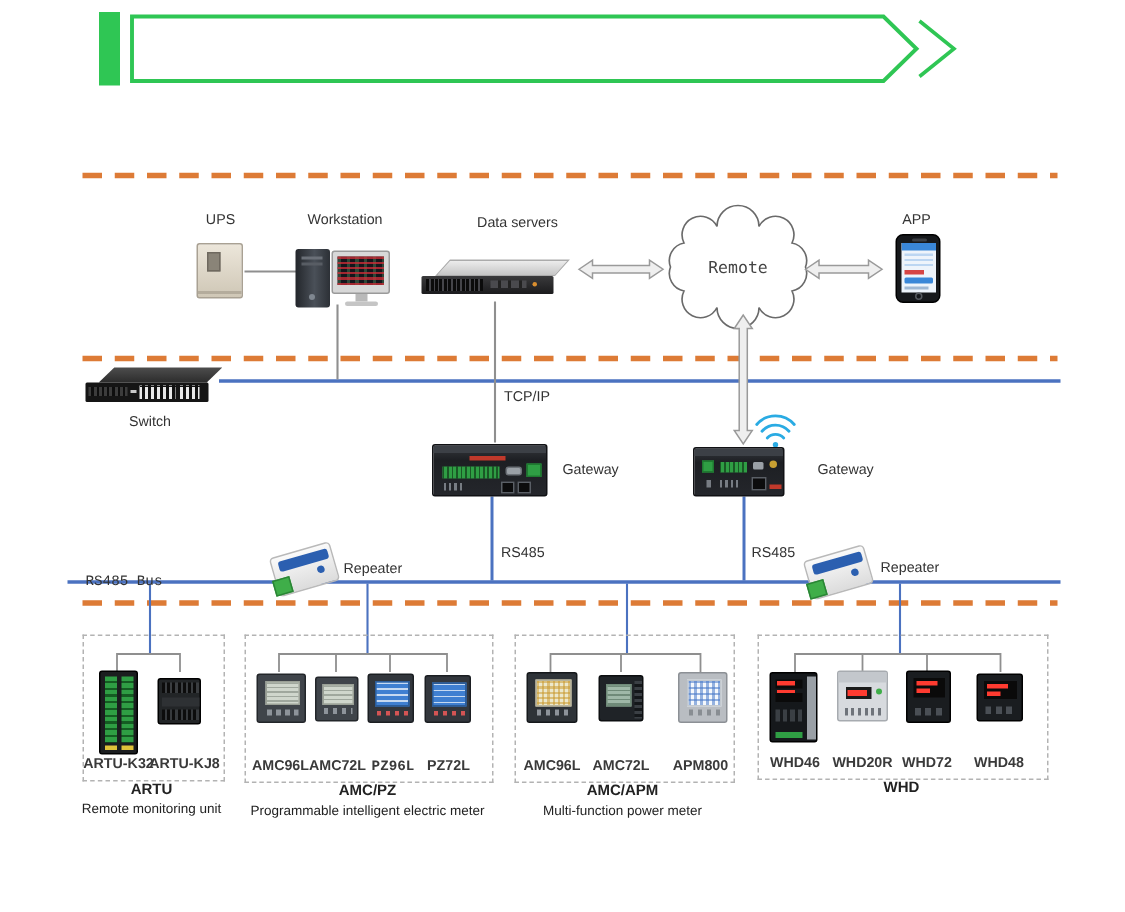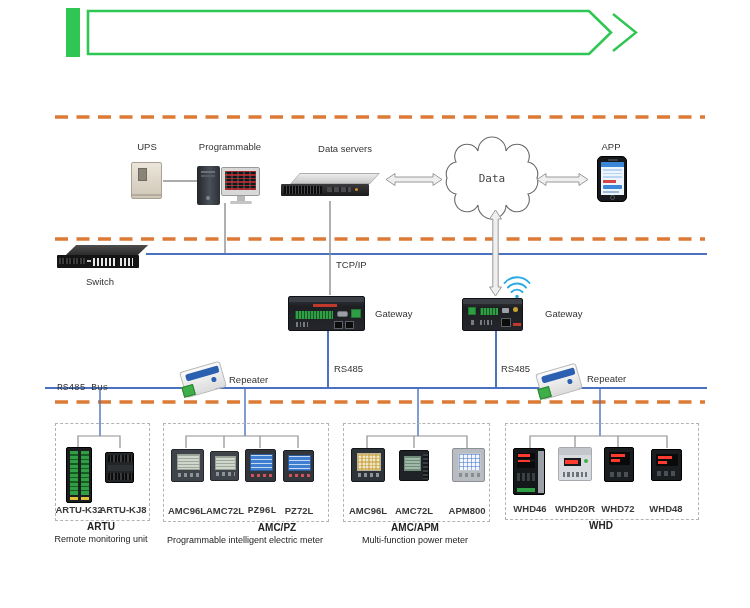--- a/index.html
+++ b/index.html
@@ -86,21 +86,21 @@
   </svg>
 
   <div class="abs" style="left:66px;top:8px;width:14px;height:49px;background:#2fc654;"></div>
 
   <div class="clabel" style="left:147px;top:141px;">UPS</div>
   <div class="abs" style="left:131px;top:162px;width:31px;height:37px;background:linear-gradient(180deg,#ece6da,#cfc7b6);border:1px solid #a9a193;border-radius:2px;">
     <div class="abs" style="left:6px;top:5px;width:9px;height:13px;background:#8a8478;border:1px solid #6f695f;"></div>
     <div class="abs" style="left:0;bottom:2px;width:100%;height:2px;background:#b4ac9c;"></div>
   </div>
 
-  <div class="clabel" style="left:230px;top:141px;">Programmable</div>
+  <div class="clabel" style="left:230px;top:141px;">Workstation</div>
   <div class="abs" style="left:197px;top:164px;width:64px;height:42px;">
     <div class="abs" style="left:0;top:2px;width:23px;height:39px;background:linear-gradient(90deg,#23262b,#4a5058 55%,#2c3036);border-radius:2px;">
       <div class="abs" style="left:4px;top:5px;width:14px;height:2px;background:#6b7078;"></div>
       <div class="abs" style="left:4px;top:9px;width:14px;height:2px;background:#585d64;"></div>
       <div class="abs" style="left:9px;bottom:5px;width:4px;height:4px;background:#7f8790;border-radius:50%;"></div>
     </div>
     <div class="abs" style="left:24px;top:3px;width:39px;height:29px;background:#d8d8d8;border:1px solid #9a9a9a;border-radius:2px;">
       <div class="abs" style="left:3px;top:3px;right:3px;bottom:5px;background:#14161c;
            background-image:repeating-linear-gradient(180deg,rgba(210,45,55,.75) 0 1.5px,transparent 1.5px 3.5px),
                             repeating-linear-gradient(90deg,rgba(120,220,140,.25) 0 2px,transparent 2px 6px);"></div>
@@ -112,21 +112,21 @@
   <div class="clabel" style="left:333px;top:143px;padding-left:24px;">Data servers</div>
   <div class="abs" style="left:281px;top:171px;width:94px;height:29px;">
     <div class="abs" style="left:14px;top:2px;width:80px;height:11px;background:linear-gradient(180deg,#ececec,#c7c7c7);border:1px solid #ababab;transform:skewX(-42deg);"></div>
     <div class="abs" style="left:0;top:13px;width:88px;height:12px;background:linear-gradient(180deg,#3a3a3c,#1b1b1d);border-radius:1px;">
       <div class="abs" style="left:3px;top:2px;width:38px;height:8px;background:repeating-linear-gradient(90deg,#0b0b0b 0 2px,#45454a 2px 3px);"></div>
       <div class="abs" style="left:46px;top:3px;width:24px;height:5px;background:repeating-linear-gradient(90deg,#4a4a4e 0 5px,#222 5px 7px);"></div>
       <div class="abs" style="left:74px;top:4px;width:3px;height:3px;background:#d98e2f;border-radius:50%;"></div>
     </div>
   </div>
 
-  <div class="cloud-txt" style="left:492px;top:172px;">Data</div>
+  <div class="cloud-txt" style="left:492px;top:172px;">Remote</div>
 
   <div class="clabel" style="left:611px;top:141px;">APP</div>
   <div class="abs" style="left:597px;top:156px;width:30px;height:46px;background:#16181b;border:1px solid #000;border-radius:5px;">
     <div class="abs" style="left:10px;top:2px;width:10px;height:1.5px;background:#3c3f44;border-radius:1px;"></div>
     <div class="abs" style="left:2.5px;top:5px;width:23px;height:33px;background:#eef4fb;overflow:hidden;">
       <div class="abs" style="left:0;top:0;width:100%;height:5px;background:#3a87d8;"></div>
       <div class="abs" style="left:2px;top:7px;width:19px;height:9px;background:repeating-linear-gradient(180deg,#bcd6f2 0 1.5px,transparent 1.5px 3.5px);"></div>
       <div class="abs" style="left:2px;top:18px;width:13px;height:2.5px;background:#d64545;"></div>
       <div class="abs" style="left:2px;top:23px;width:19px;height:4px;background:#3a87d8;border-radius:1px;"></div>
       <div class="abs" style="left:2px;top:29px;width:16px;height:1.5px;background:#9fb8d4;"></div>
@@ -228,21 +228,21 @@
   </div>
   <div class="abs" style="left:283px;top:450px;width:31px;height:32px;background:#32363c;border:1px solid #1b1e22;border-radius:2px;">
     <div class="abs" style="left:4px;top:4px;width:23px;height:16px;background:#3f7fd1;border:1px solid #2b5c99;
          background-image:repeating-linear-gradient(180deg,rgba(255,255,255,.7) 0 1px,transparent 1px 4px);"></div>
     <div class="abs" style="left:5px;bottom:4px;width:21px;height:3px;background:repeating-linear-gradient(90deg,#d35454 0 3px,transparent 3px 6px);"></div>
   </div>
   <div class="devlbl" style="left:187px;top:505px;">AMC96L</div>
   <div class="devlbl" style="left:225px;top:505px;">AMC72L</div>
   <div class="devlbl" style="left:262px;top:505px;font-family:Liberation Mono, monospace;">PZ96L</div>
   <div class="devlbl" style="left:299px;top:505px;">PZ72L</div>
-  <div class="cap1" style="left:245px;top:522px;margin-left:32px;">AMC/PZ</div>
+  <div class="cap1" style="left:245px;top:522px;">AMC/PZ</div>
   <div class="cap2" style="left:245px;top:535px;">Programmable intelligent electric meter</div>
 
   <div class="gbox" style="left:343px;top:423px;width:145px;height:97px;"></div>
   <div class="abs" style="left:351px;top:448px;width:34px;height:34px;background:#2e3338;border:1px solid #15181b;border-radius:2px;">
     <div class="abs" style="left:5px;top:4px;width:24px;height:18px;background:#ece8cc;border:1px solid #b9b49a;
          background-image:repeating-linear-gradient(90deg,rgba(200,150,40,.5) 0 1.5px,transparent 1.5px 3.5px),
                           repeating-linear-gradient(180deg,rgba(200,150,40,.5) 0 1.5px,transparent 1.5px 3.5px);"></div>
     <div class="abs" style="left:6px;bottom:4px;width:22px;height:4px;background:repeating-linear-gradient(90deg,#8d939a 0 3px,transparent 3px 6px);"></div>
   </div>
   <div class="abs" style="left:399px;top:450px;width:30px;height:31px;background:#1f2327;border:1px solid #0c0e10;border-radius:2px;">

